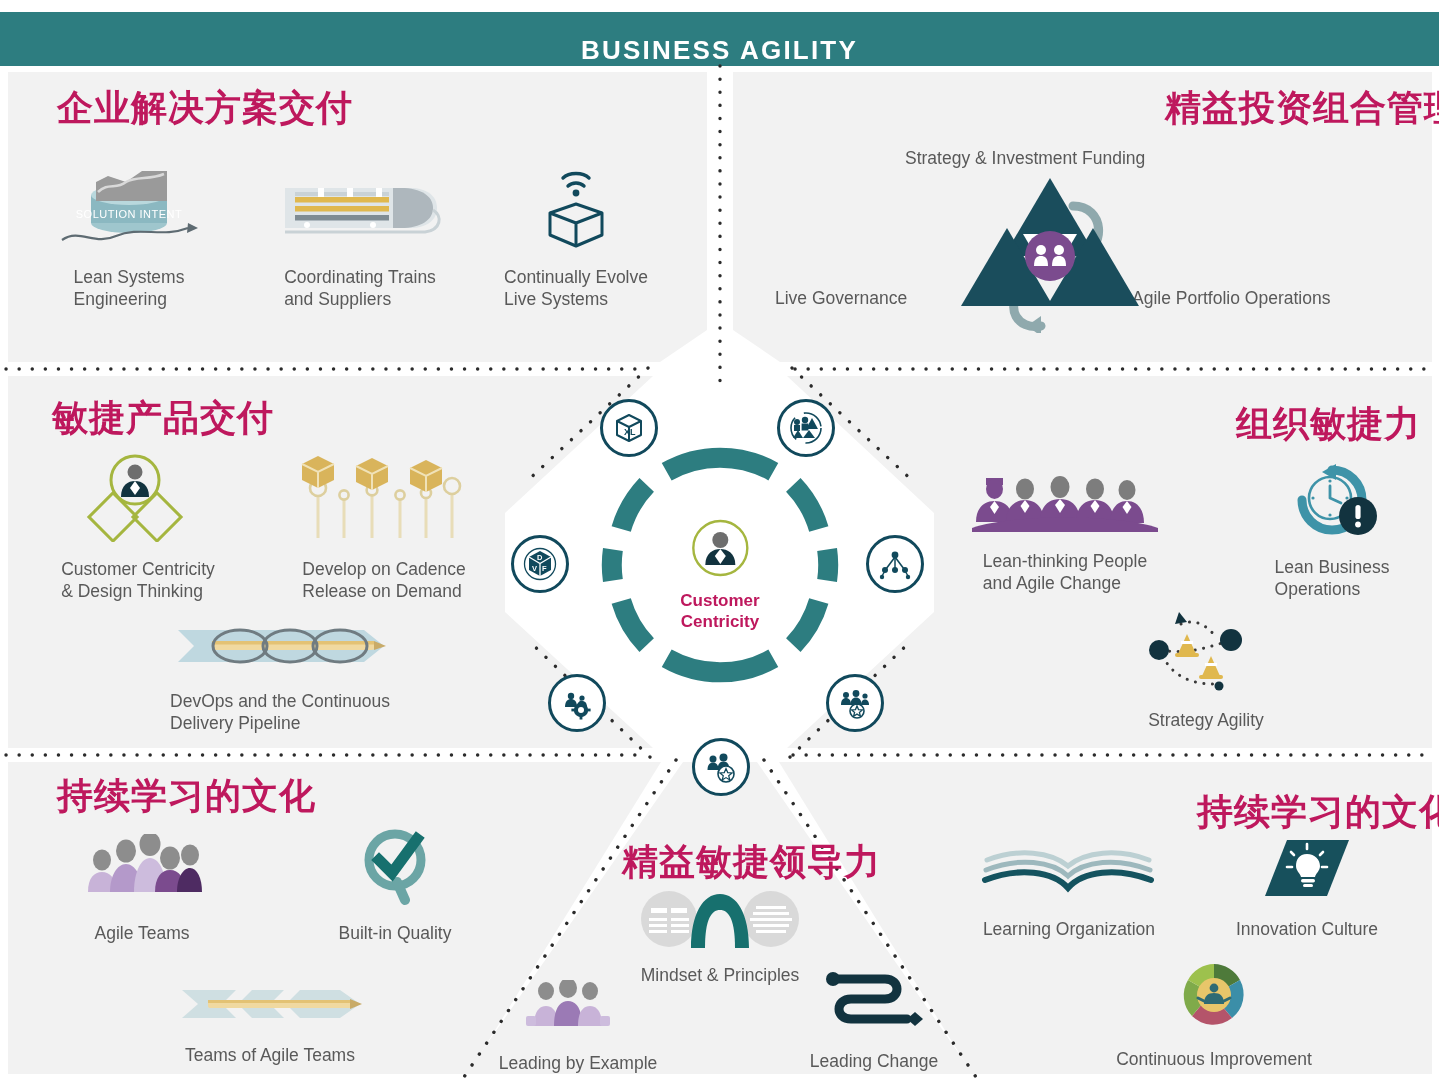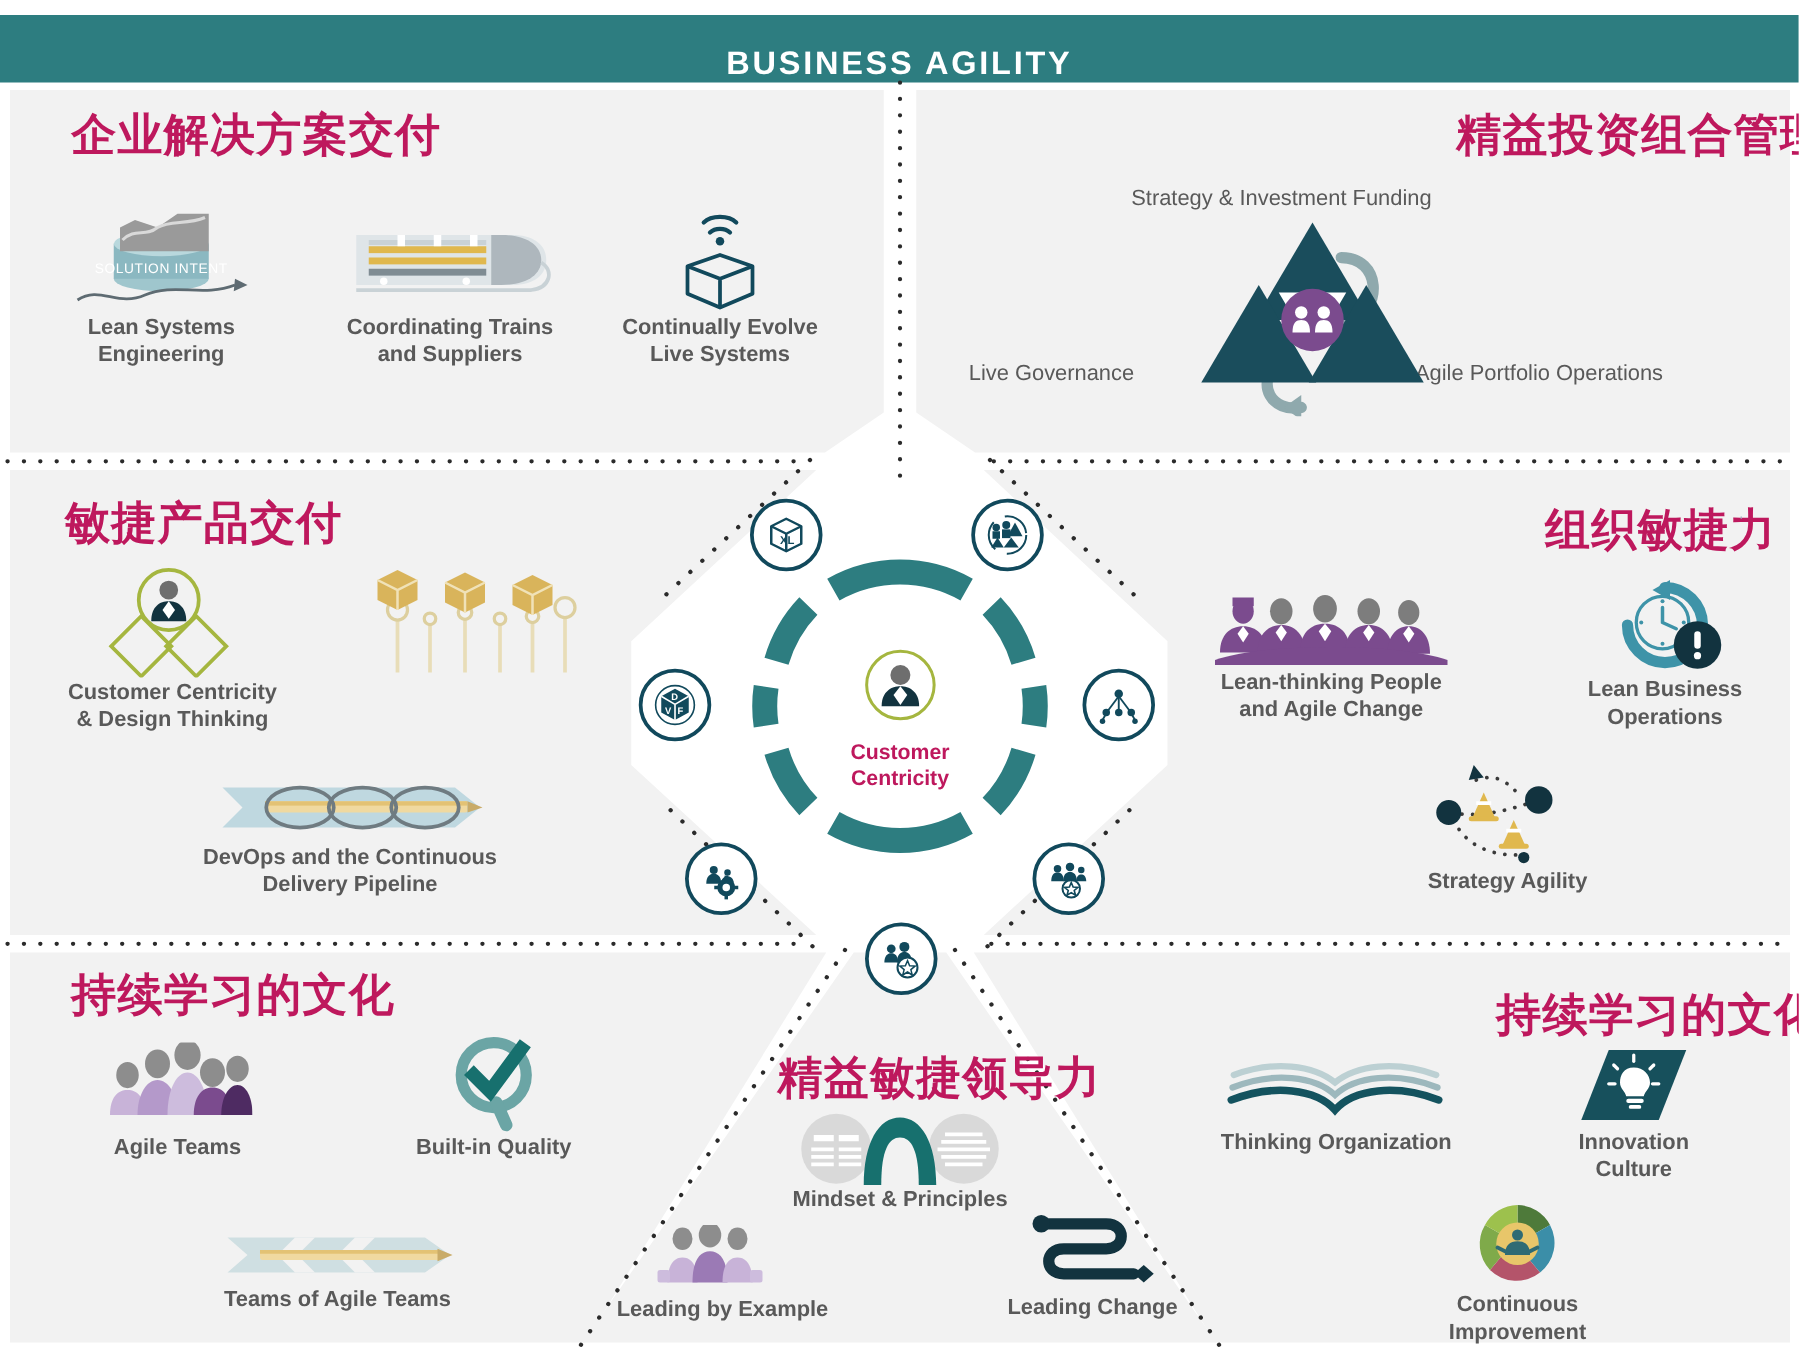--- a/index.html
+++ b/index.html
@@ -28,23 +28,22 @@
     position:absolute;
     font-size:36px;font-weight:bold;color:#be185d;
     letter-spacing:1px;white-space:nowrap;
     font-family:"DejaVu Sans","Liberation Sans",sans-serif;
   }
 
   
   .item{position:absolute;display:flex;flex-direction:column;align-items:center;}
   .item .glyph{display:block;}
   .item .cap{
-    margin-top:0;text-align:center;color:#595959;font-size:17.5px;line-height:1.28;
+    margin-top:16px;text-align:left;color:#595959;font-size:17.5px;line-height:1.28;
     white-space:pre-line;
-    font-weight:bold;
   }
 
   
   .lpm-cap{position:absolute;color:#595959;font-size:17.5px;white-space:nowrap;}
 
   
   .hub{position:absolute;left:555px;top:400px;width:330px;height:330px;}
   .hub-core{position:absolute;left:50%;top:118px;transform:translateX(-50%);text-align:center;}
   .hub-core .cctext{
     margin-top:8px;font-size:17px;font-weight:bold;color:#be185d;line-height:1.25;white-space:pre-line;
@@ -355,20 +354,22 @@
       </g>
       <g>
         <polygon points="22,4 38,12 38,28 22,36 6,28 6,12" fill="#d9b45b"></polygon>
         <path d="M6 12 L22 20 L38 12 M22 20 L22 36" stroke="#f0e2b8" stroke-width="2" fill="none"></path>
         <polygon points="76,6 92,14 92,30 76,38 60,30 60,14" fill="#d9b45b"></polygon>
         <path d="M60 14 L76 22 L92 14 M76 22 L76 38" stroke="#f0e2b8" stroke-width="2" fill="none"></path>
         <polygon points="130,8 146,16 146,32 130,40 114,32 114,16" fill="#d9b45b"></polygon>
         <path d="M114 16 L130 24 L146 16 M130 24 L130 40" stroke="#f0e2b8" stroke-width="2" fill="none"></path>
       </g>
     </svg>
+    <div class="cap">Develop on Cadence
+Release on Demand</div>
   </div>
 
   <div class="item" style="left:150px;top:618px;width:260px;">
     <svg class="glyph" width="224" height="56" viewBox="0 0 224 56">
       <path d="M10 12 L196 12 L216 28 L196 44 L10 44 L26 28 Z" fill="#bfd8e0"></path>
       <rect x="44" y="23" width="162" height="9" rx="2" fill="#f0d9a0"></rect>
       <rect x="44" y="23" width="162" height="3.5" fill="#e3c274"></rect>
       <polygon points="206,23 218,28 206,32" fill="#c9ab68"></polygon>
       <g fill="none" stroke="#6f7b81" stroke-width="3">
         <ellipse cx="72" cy="28" rx="27" ry="16"></ellipse>
@@ -552,21 +553,21 @@
   </div>
 
   <div class="cn-head" style="left:1197px;top:772px;margin-top:16px;">持续学习的文化</div>
 
   <div class="item" style="left:972px;top:842px;width:194px;">
     <svg class="glyph" width="180" height="60" viewBox="0 0 180 60">
       <path d="M8 18 C40 6 72 10 89 24 C106 10 138 6 170 18" fill="none" stroke="#bcd0d3" stroke-width="5" stroke-linecap="round"></path>
       <path d="M7 28 C40 15 73 19 89 34 C105 19 138 15 171 28" fill="none" stroke="#9db8bd" stroke-width="5" stroke-linecap="round"></path>
       <path d="M6 38 C40 25 74 29 89 46 C104 29 138 25 172 38" fill="none" stroke="#14535f" stroke-width="6" stroke-linecap="round"></path>
     </svg>
-    <div class="cap">Thinking Organization</div>
+    <div class="cap">Learning Organization</div>
   </div>
 
   <div class="item" style="left:1232px;top:836px;width:150px;">
     <svg class="glyph" width="92" height="66" viewBox="0 0 92 66">
       <polygon points="26,4 88,4 66,60 4,60" fill="#17505c"></polygon>
       <g fill="#ffffff">
         <path d="M46 18 C54 18 59 24 59 30 C59 35 55 37 54 41 L40 41 C39 37 35 35 35 30 C35 24 38 18 46 18 Z"></path>
         <rect x="40" y="43" width="14" height="3.4" rx="1.7"></rect>
         <rect x="42" y="48" width="10" height="3" rx="1.5"></rect>
       </g>

